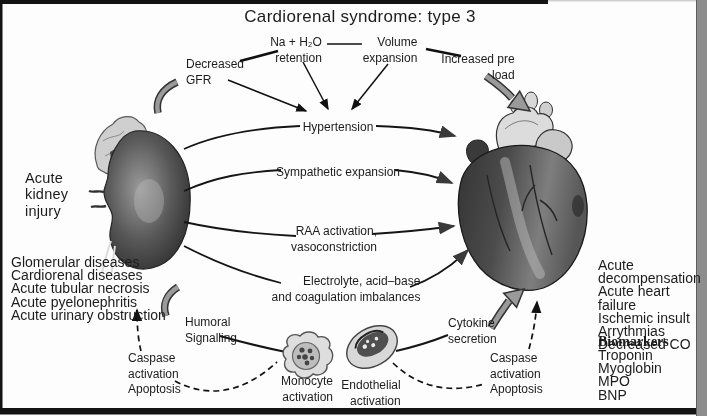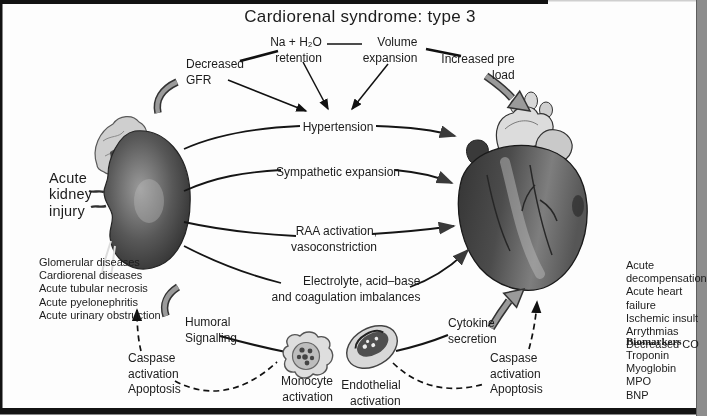--- a/index.html
+++ b/index.html
@@ -4,22 +4,22 @@
 <style>
   html,body{margin:0;padding:0;background:#e9e9e9;}
   .stage{
     position:relative;width:707px;height:416px;background:#fdfdfd;
     font-family:"Liberation Sans", sans-serif;color:#1c1c1c;overflow:hidden;
   }
   .gfx{position:absolute;left:0;top:0;}
   .lbl{position:absolute;white-space:pre-line;font-size:12px;line-height:1.3;}
   .ctr{text-align:right;transform:translateX(-50%);}
   .title{font-size:17px;letter-spacing:.3px;}
-  .heading{font-size:14.5px;line-height:1.13;letter-spacing:.2px;margin-left:24px;}
-  .list{font-size:11px;line-height:13.2px;white-space:normal;margin-left:28px;}
+  .heading{font-size:14.5px;line-height:1.13;letter-spacing:.2px;}
+  .list{font-size:14px;line-height:13.2px;white-space:normal;}
   .bold{font-weight:bold;font-family:Liberation Serif, serif;}
 </style>
 </head>
 <body>
 
 <div class="stage">
 
   <svg class="gfx" width="707" height="416" viewBox="0 0 707 416">
     <defs>
       <marker id="mA" markerWidth="9" markerHeight="8" refX="6.5" refY="3" orient="auto">

